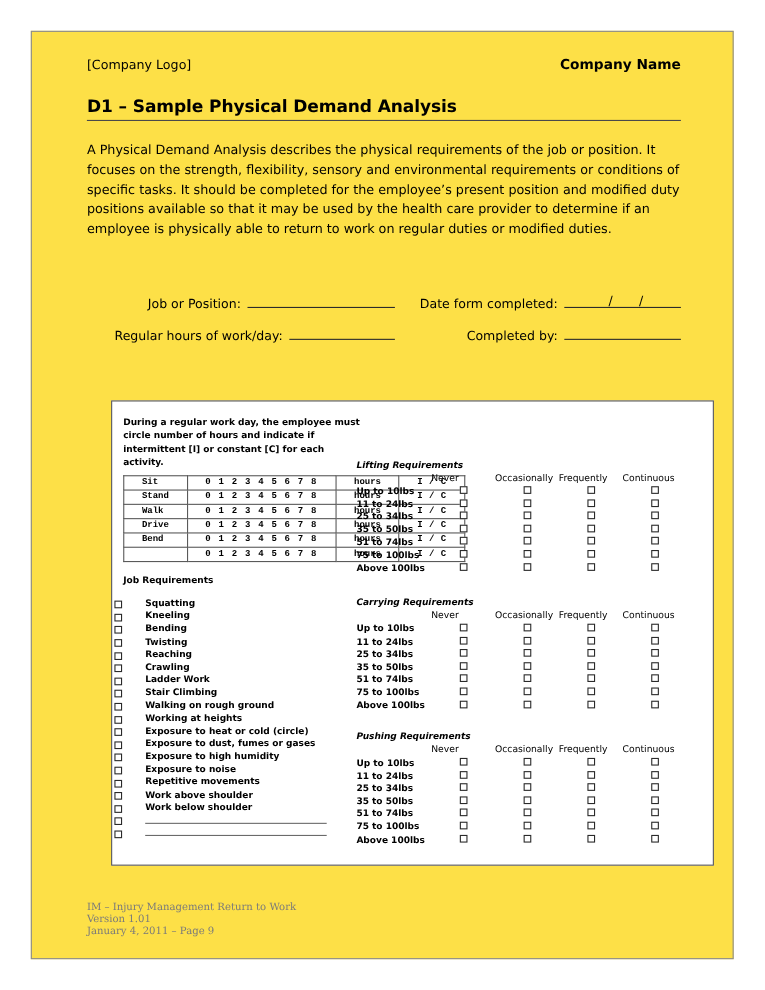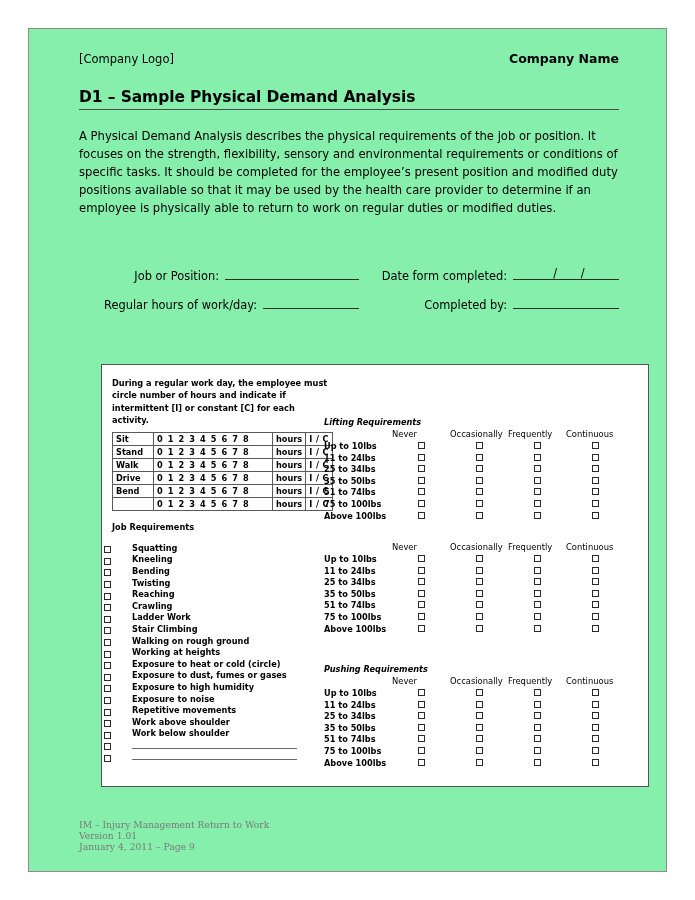--- a/index.html
+++ b/index.html
@@ -17,21 +17,21 @@
   }
 
   .page {
     position: absolute;
     left: 28px;
     top: 28px;
     width: 639px;
     height: 844px;
     border: 1px solid #8c8c8c;
     box-sizing: border-box;
-    background: #86efac;
+    background: #fde047;
   }
 
   .page-inner {
     position: absolute;
     left: 50px;
     top: 22px;
     width: 540px;
   }
 
   
@@ -138,24 +138,25 @@
     top: 67px;
     width: 230px;
   }
   table.hours {
     border-collapse: collapse;
     font-size: 8.2px;
     font-weight: bold;
   }
   table.hours td {
     border: 1px solid #5a5a5a;
-    padding: 1px 3px;
+    padding: 1px 16px;
     height: 10px;
     line-height: 10px;
     white-space: nowrap;
+    font-family: Liberation Mono, monospace;
   }
   td.act   { width: 34px; }
   td.scale { width: 112px; letter-spacing: 1.1px; }
   td.ic {
     border: none;
     padding-left: 7px;
     letter-spacing: 0.4px;
     font-weight: bold;
   }
 
@@ -487,20 +488,21 @@
               <td class="wbox"><span class="cbx"></span></td>
               <td class="wbox"><span class="cbx"></span></td>
               <td class="wbox"><span class="cbx"></span></td>
               <td class="wbox"><span class="cbx"></span></td>
             </tr>
           </tbody>
       </table>
     </div>
 
     <div class="reqblock rb-carrying">
+      <div class="rb-title">Carrying Requirements</div>
       <table class="reqtable">
         <thead>
             <tr>
               <th class="rb-spacer"></th>
               <th>Never</th>
               <th>Occasionally</th>
               <th>Frequently</th>
               <th>Continuous</th>
             </tr>
           </thead>

